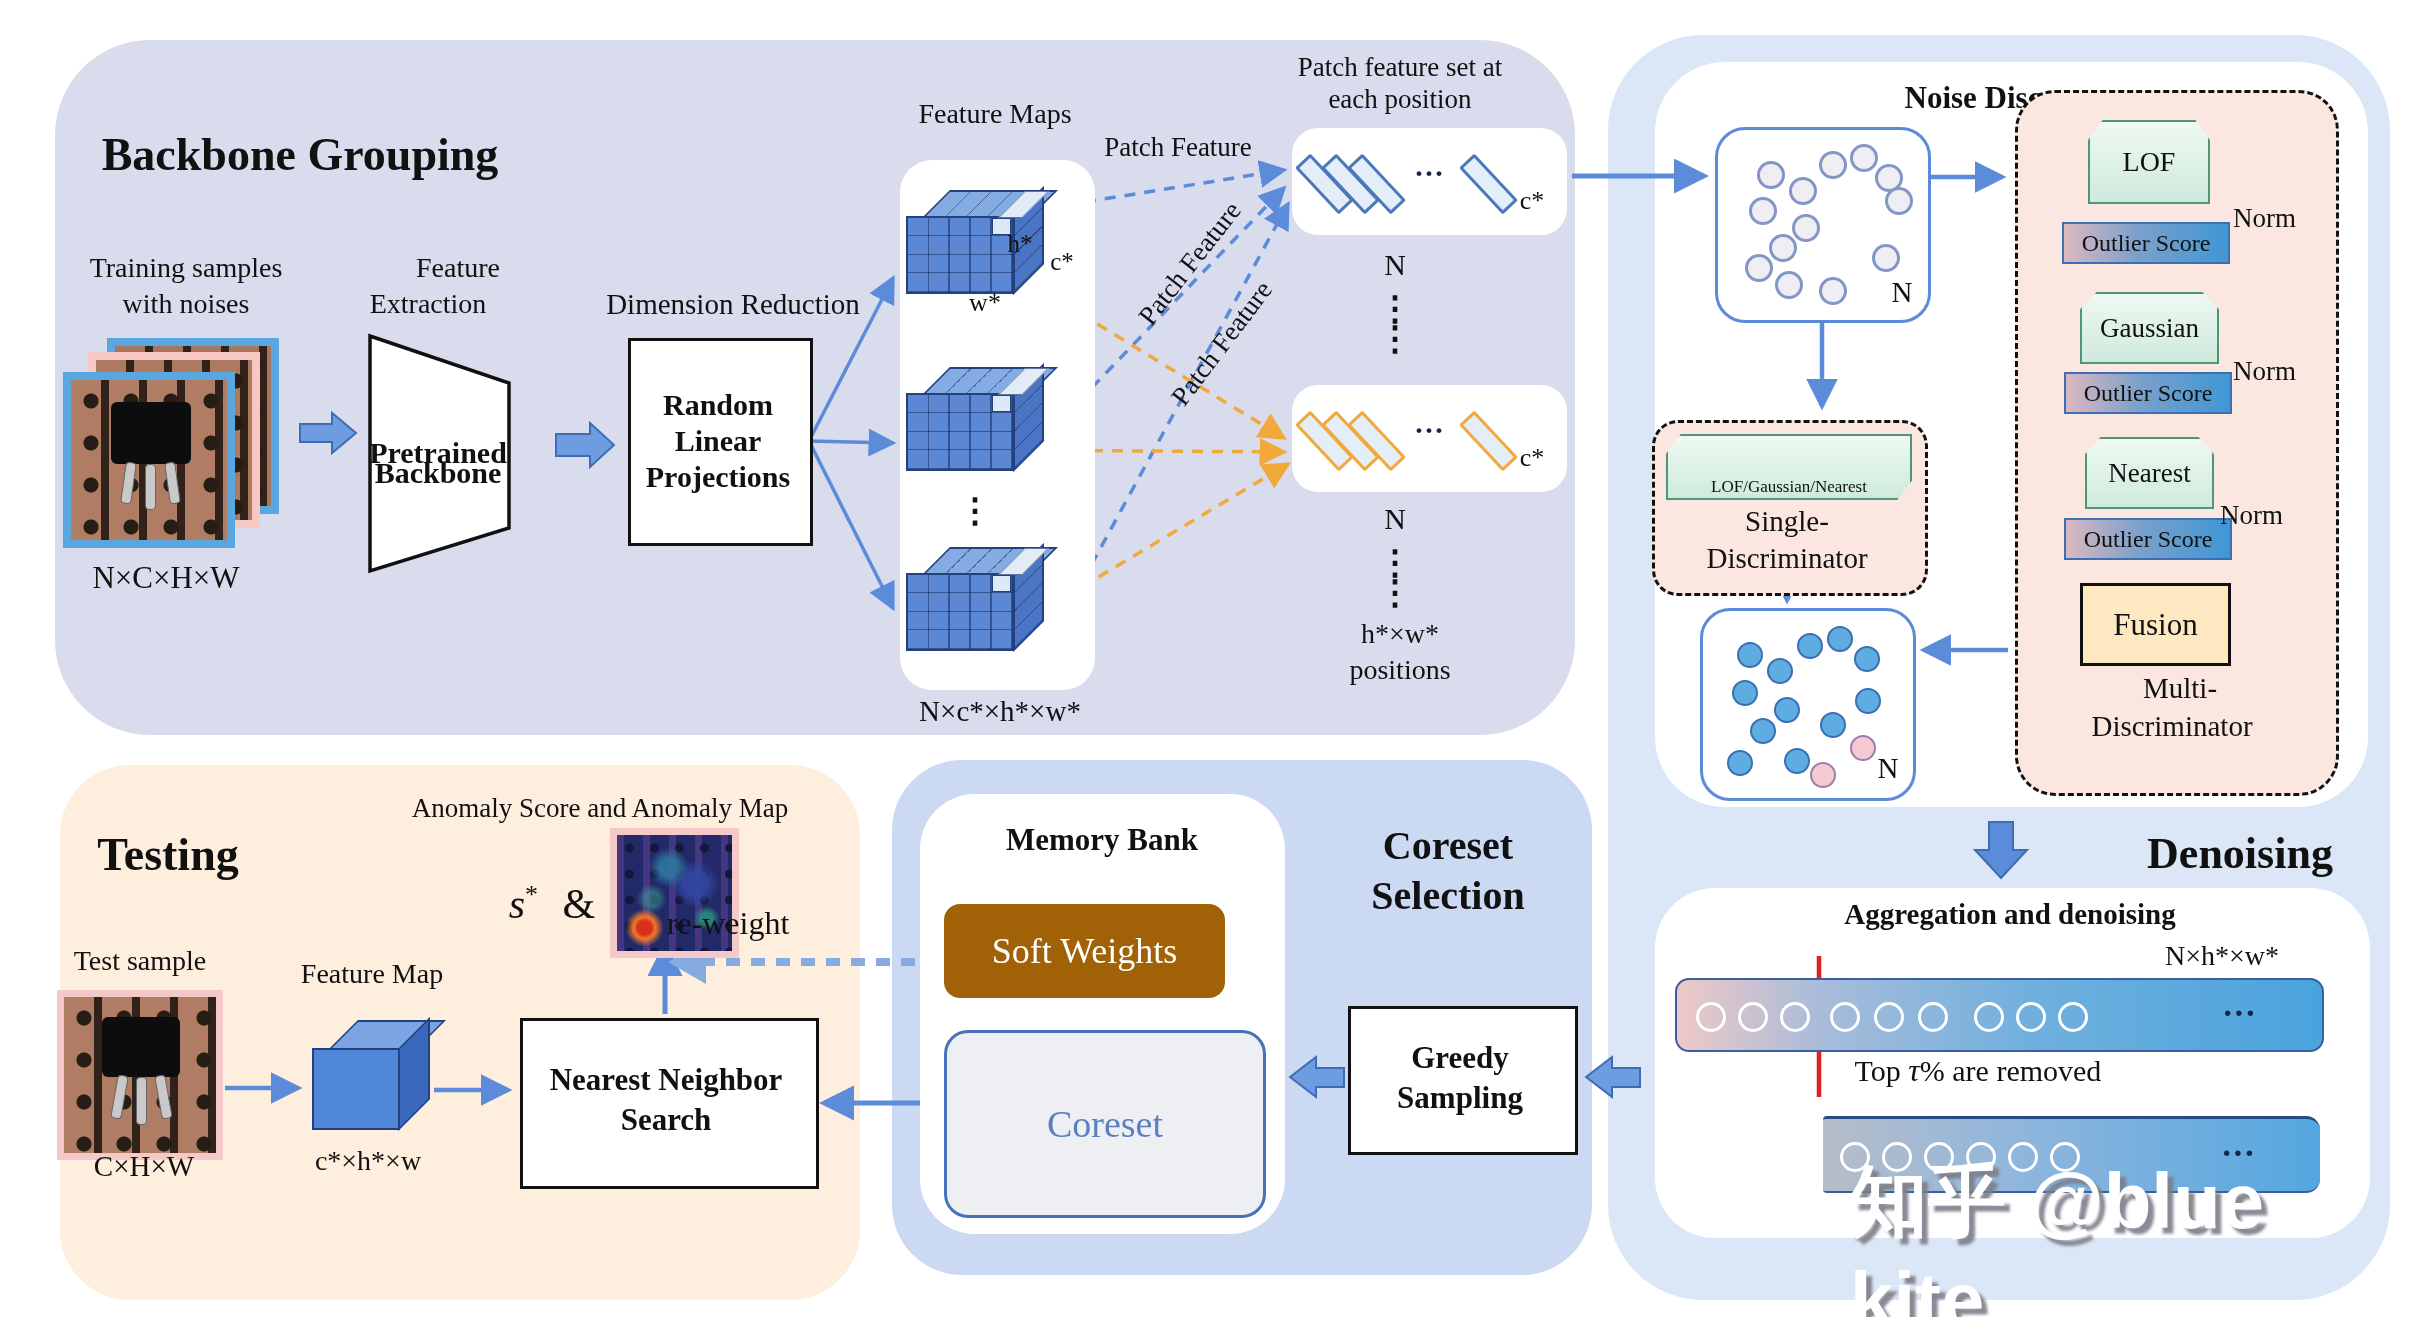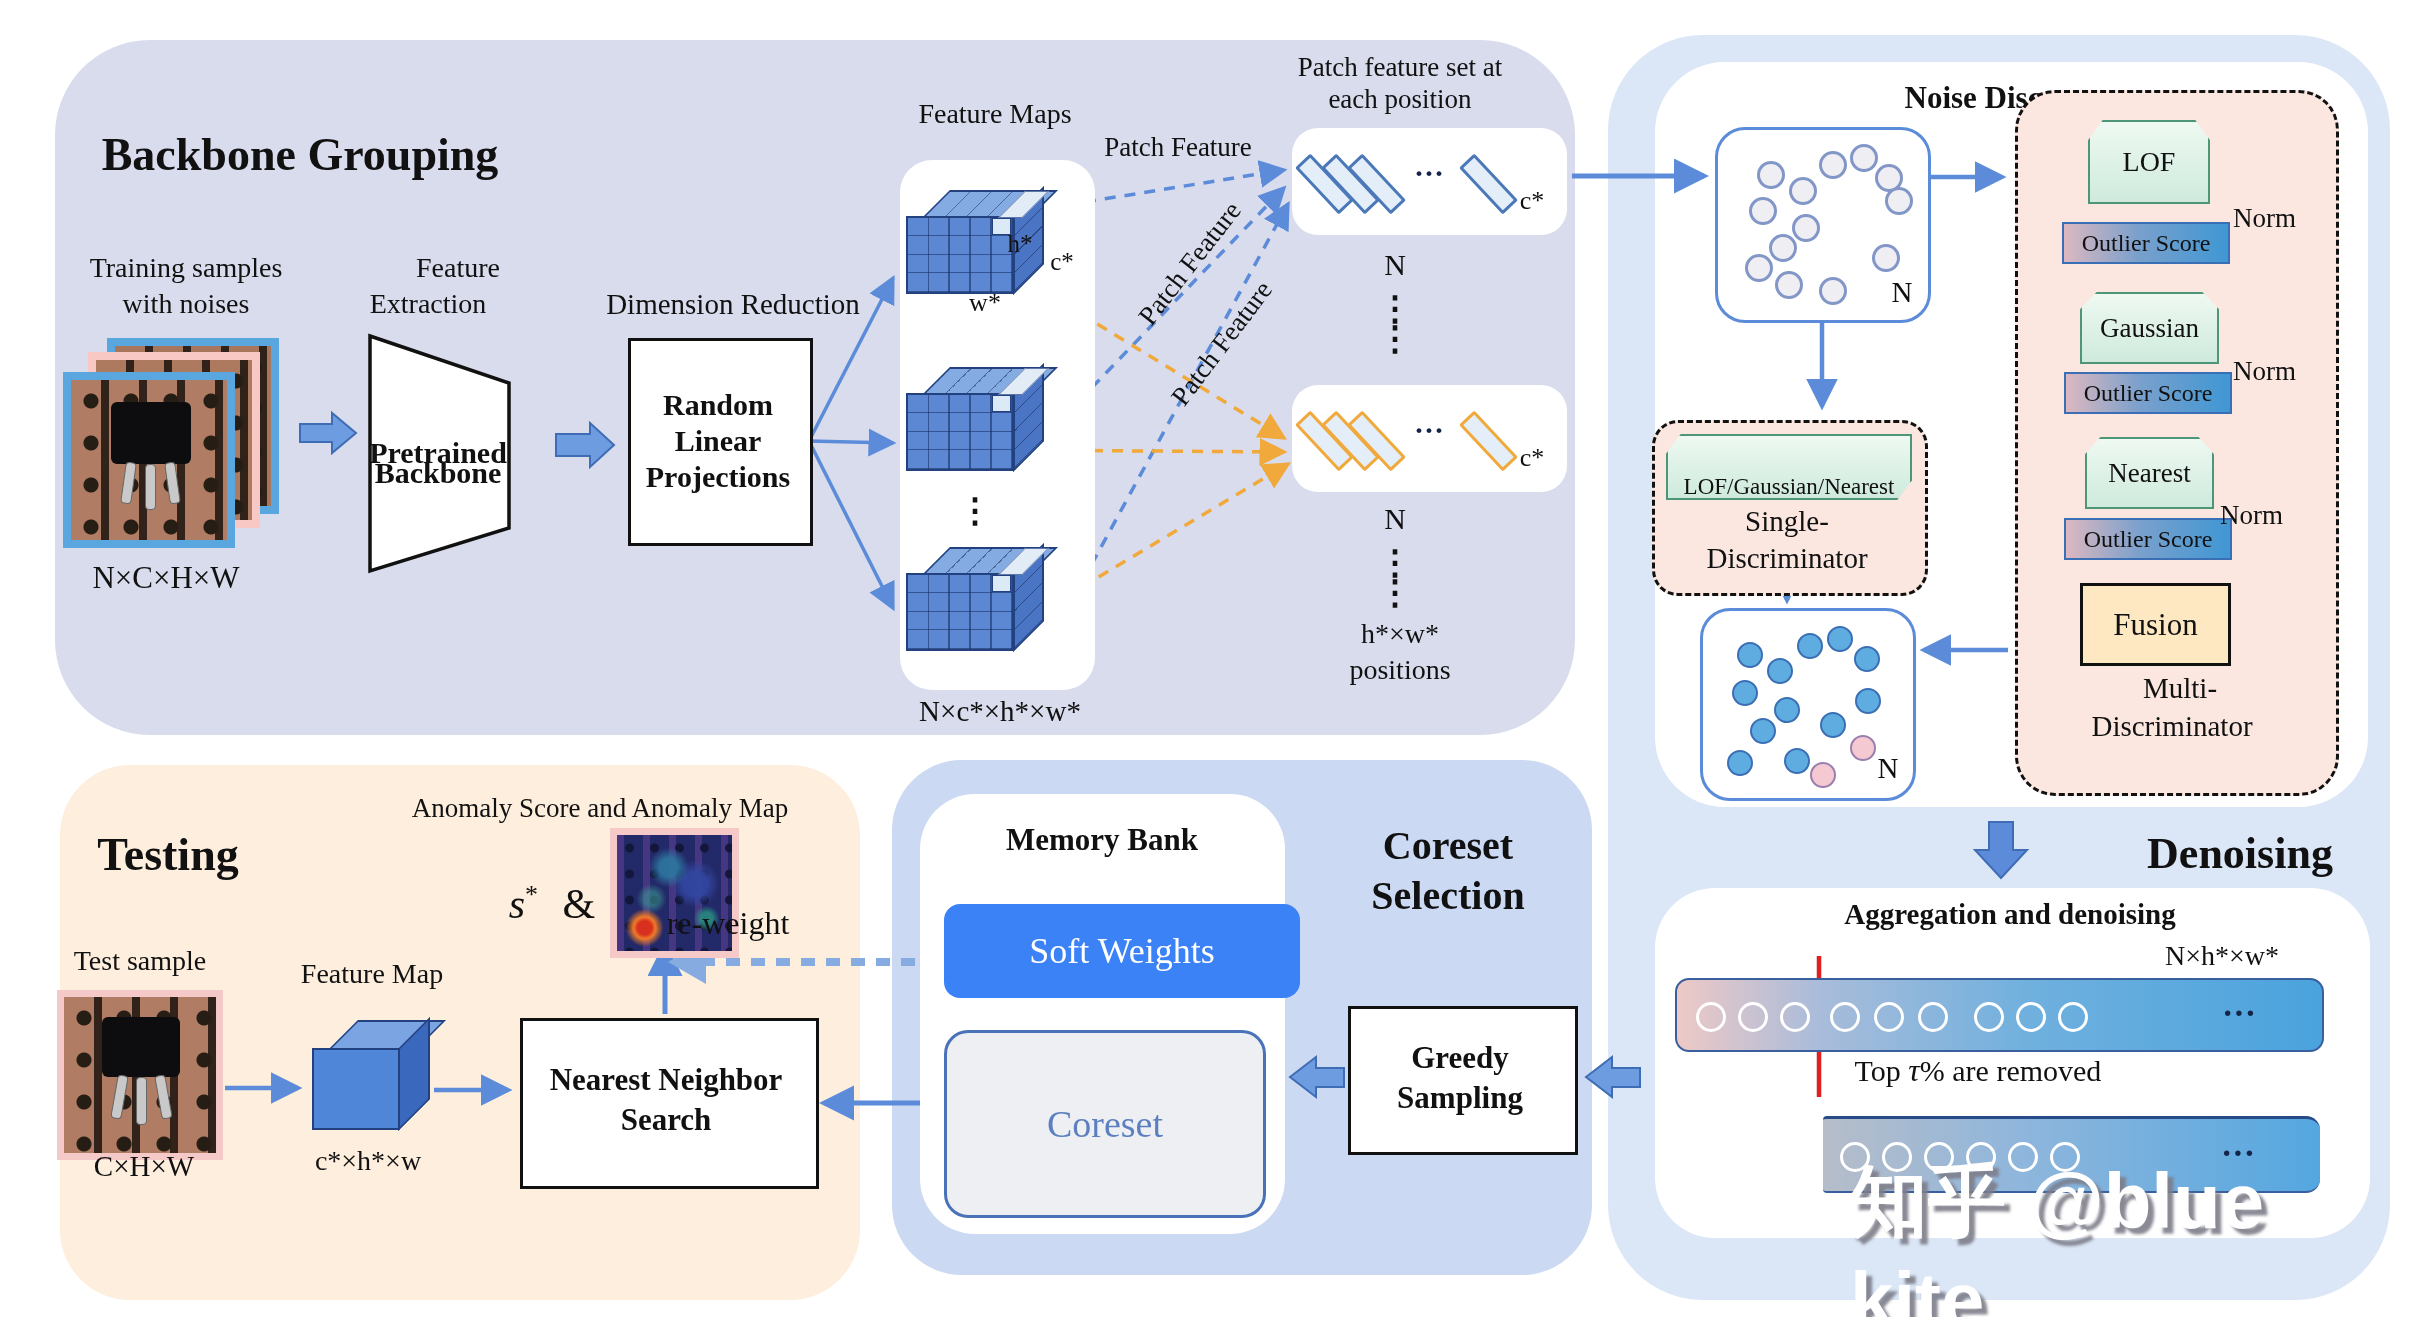--- a/index.html
+++ b/index.html
@@ -264,21 +264,21 @@
       <div class="dot hollow" style="left: 27px; top: 124px;"></div>
       <div class="dot hollow" style="left: 57px; top: 141px;"></div>
       <div class="dot hollow" style="left: 101px; top: 147px;"></div>
       <div class="dot hollow" style="left: 154px; top: 114px;"></div>
       <div class="dot hollow" style="left: 167px; top: 57px;"></div>
     </div>
   <div class="lbl" style="left:1902px;top:276px;font-size:29px;">N</div>
 
   <div class="dashedbox" style="left:1652px;top:420px;width:270px;height:170px;border-radius:26px;"></div>
   <div class="greenbox greenwide" style="left:1666px;top:434px;width:242px;height:62px;">
-    <span style="font-size:23px;margin-top:40px;">LOF/Gaussian/Nearest</span>
+    <span style="font-size:17px;margin-top:40px;">LOF/Gaussian/Nearest</span>
     </div>
   <div class="lbl" style="left:1787px;top:505px;font-size:29px;">Single-</div>
   <div class="lbl" style="left:1787px;top:542px;font-size:29px;">Discriminator</div>
 
   <div id="sc2" class="abs" style="left:1700px;top:608px;width:210px;height:187px;background:#fff;
               border:3px solid #5b8bd9;border-radius:30px;">
       <div class="dot blue" style="left: 34px; top: 31px;"></div>
       <div class="dot blue" style="left: 64px; top: 47px;"></div>
       <div class="dot blue" style="left: 94px; top: 22px;"></div>
       <div class="dot blue" style="left: 124px; top: 15px;"></div>
@@ -390,21 +390,21 @@
 
   <div class="blackbox" style="left:520px;top:1018px;width:293px;height:165px;"></div>
   <div class="lbl title" style="left:666px;top:1062px;font-size:31px;">Nearest Neighbor</div>
   <div class="lbl title" style="left:666px;top:1102px;font-size:31px;">Search</div>
 
   <div class="lbl" style="left:728px;top:905px;font-size:32px;">re-weight</div>
 
   <div class="whitebox" style="left:920px;top:794px;width:365px;height:440px;border-radius:55px;"></div>
   <div class="lbl title" style="left:1102px;top:822px;font-size:31px;">Memory Bank</div>
 
-  <div class="abs" style="left:944px;top:904px;width:356px;height:94px;background:#3b82f6;border-radius:16px;
+  <div class="abs" style="left:944px;top:904px;width:281px;height:94px;background:#a16207;border-radius:16px;
               display:flex;align-items:center;justify-content:center;">
     <span style="font-size:36px;color:#fff;">Soft Weights</span>
     </div>
 
   <div class="abs" style="left:944px;top:1030px;width:316px;height:182px;background:#edeff3;
               border:3px solid #4a72b8;border-radius:24px;
               display:flex;align-items:center;justify-content:center;">
     <span style="font-size:38px;color:#5c7fbf;">Coreset</span>
     </div>
 

